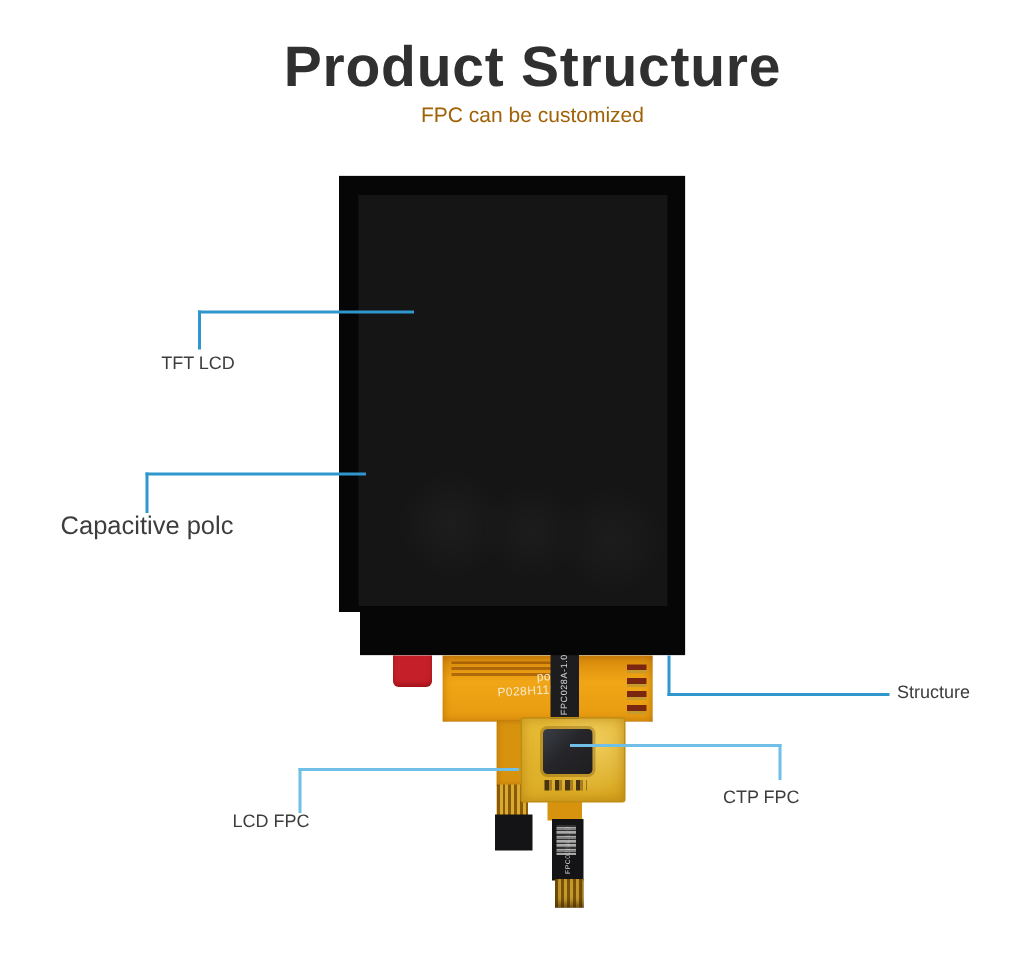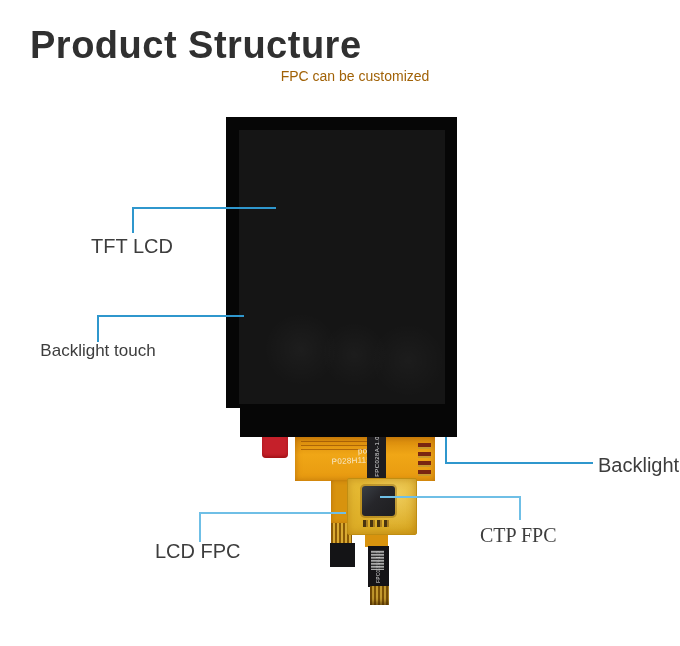--- a/index.html
+++ b/index.html
@@ -4,37 +4,37 @@
 <style>
   html,body{margin:0;padding:0;background:#ffffff;}
   #stage{
     position:relative;width:680px;height:646px;background:#ffffff;overflow:hidden;
     font-family:"Liberation Sans", sans-serif;
   }
   .abs{position:absolute;}
 
   
   .title{
-    left:30px;top:24px;width:650px;
+    left:30px;top:24px;width:650px;text-align:center;
     font-size:38px;font-weight:bold;color:#303030;letter-spacing:.5px;
   }
   .subtitle{
     left:30px;top:68px;width:650px;text-align:center;
     font-size:14px;color:#a16207;
   }
 
   
   .line{position:absolute;background:#2f97cd;z-index:30;}
   .line.h{height:2px;}
   .line.v{width:2px;}
   .line.light{background:#6fbfe6;}
 
   
   .callout-label{
-    position:absolute;color:#3d3d3d;font-size:20px;z-index:30;white-space:nowrap;
+    position:absolute;color:#3d3d3d;font-size:12px;z-index:30;white-space:nowrap;
   }
 
   
   .screen-bezel{
     left:226px;top:117px;width:231px;height:320px;background:#060606;z-index:10;
     clip-path:polygon(0 0,100% 0,100% 100%,14px 100%,14px 291px,0 291px);
   }
   .screen-panel{
     left:239px;top:130px;width:206px;height:274px;z-index:11;
     background:
@@ -162,27 +162,27 @@
     <div class="abs tail-sticker"></div>
     <div class="abs ctp-tail-fingers"></div>
   </div>
 
   <div class="line h" style="left:132px;top:207px;width:144px;"></div>
   <div class="line v" style="left:132px;top:207px;height:26px;"></div>
   <div class="callout-label" style="left:62px;top:235px;width:140px;text-align:center;">TFT LCD</div>
 
   <div class="line h" style="left:97px;top:315px;width:147px;"></div>
   <div class="line v" style="left:97px;top:315px;height:27px;"></div>
-  <div class="callout-label" style="left:18px;top:341px;width:160px;text-align:center;font-size:17px;">Backlight touch</div>
+  <div class="callout-label" style="left:18px;top:341px;width:160px;text-align:center;font-size:17px;">Capacitive polc</div>
 
   <div class="line v" style="left:445px;top:437px;height:27px;"></div>
   <div class="line h" style="left:445px;top:462px;width:148px;"></div>
-  <div class="callout-label" style="left:598px;top:454px;">Backlight</div>
+  <div class="callout-label" style="left:598px;top:454px;">Structure</div>
 
   <div class="line h light" style="left:380px;top:496px;width:141px;"></div>
   <div class="line v light" style="left:519px;top:496px;height:24px;"></div>
-  <div class="callout-label" style="left:480px;top:524px;width:95px;text-align:left;font-family:Liberation Serif, serif;">CTP FPC</div>
+  <div class="callout-label" style="left:460px;top:524px;width:95px;text-align:center;">CTP FPC</div>
 
   <div class="line h light" style="left:199px;top:512px;width:147px;"></div>
   <div class="line v light" style="left:199px;top:512px;height:30px;"></div>
   <div class="callout-label" style="left:155px;top:540px;width:90px;">LCD FPC</div>
 
 </div>
 
 </body></html>

